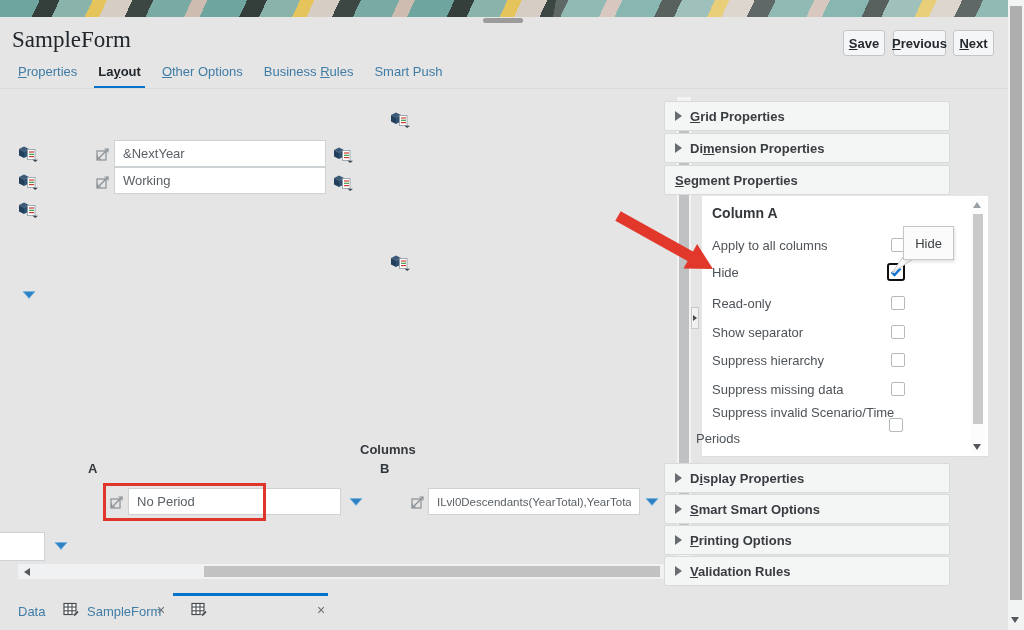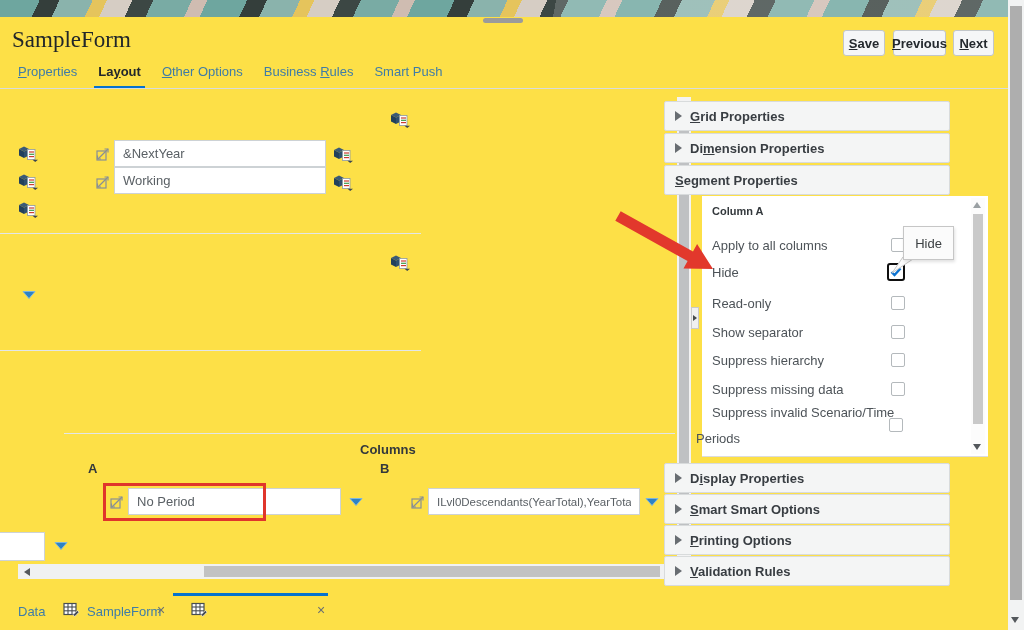--- a/index.html
+++ b/index.html
@@ -1,17 +1,17 @@
 <!DOCTYPE html>
 <html><head>
 <meta charset="utf-8">
 <style>
   html,body{margin:0;padding:0;}
   body{font-family:"Liberation Sans",sans-serif;background:#fff;}
-  #app{position:relative;width:1024px;height:630px;background:#fde047;overflow:hidden;}
+  #app{position:relative;width:1024px;height:630px;background:#e5e5e5;overflow:hidden;}
   .abs{position:absolute;}
 
   
   .banner{left:0;top:0;width:1008px;height:17px;
     background:
       linear-gradient(100deg, rgba(255,255,255,0) 0 55%, rgba(255,255,255,.18) 55% 100%),
       repeating-linear-gradient(115deg,#6ea69f 0 36px,#343e3b 36px 54px,#8ab3ac 54px 84px,#e5c45c 84px 97px,#d6cdc4 97px 120px,#3c4744 120px 139px,#79aba4 139px 174px,#cfbcb1 174px 188px);}
   .pill{left:483px;top:18px;width:40px;height:5px;background:#9b9b9b;border-radius:3px;}
 
   .title{left:12px;top:27px;font-family:"Liberation Serif",serif;font-size:23px;color:#21262a;}
@@ -29,21 +29,21 @@
     padding:0 8px;font-family:"Liberation Sans",sans-serif;outline:none;}
   .divider{background:#e2e6e8;height:1px;}
 
   .blbl{font-size:13px;font-weight:bold;color:#33383c;}
 
   
   .sect{left:664px;width:286px;height:30px;background:#f4f5f5;border:1px solid #d8dbdc;border-radius:2px;
     box-sizing:border-box;display:flex;align-items:center;padding:0 10px;gap:8px;font-size:13px;font-weight:bold;color:#383d42;cursor:pointer;}
   .tri-r{width:0;height:0;border-left:7px solid #686d72;border-top:5px solid transparent;border-bottom:5px solid transparent;flex:none;}
   .segwrap{left:702px;top:196px;width:286px;height:261px;background:#fff;border-bottom:1px solid #dcdcdc;box-sizing:border-box;overflow:visible;}
-  .seg-title{position:absolute;left:10px;top:9px;font-size:11px;font-weight:bold;color:#33383c;}
+  .seg-title{position:absolute;left:10px;top:9px;font-size:14px;font-weight:bold;color:#33383c;}
   .crow{position:absolute;left:10px;width:193px;display:flex;align-items:center;justify-content:space-between;height:28px;}
   .clabel{font-size:13px;color:#4d5358;}
   .cb{width:14px;height:14px;border:1px solid #b4b9bc;border-radius:2px;background:#fff;box-sizing:border-box;flex:none;cursor:pointer;}
   .cb-checked{width:18px;height:18px;border:2px solid #0f0f0f;border-radius:3px;background:#fff;box-sizing:border-box;
     display:flex;align-items:center;justify-content:center;flex:none;cursor:pointer;}
   .crow-last{position:absolute;left:-6px;top:204px;width:224px;font-size:13px;color:#4d5358;line-height:26px;text-indent:16px;}
 
   
   .sb-track-v{background:#f3f3f3;}
   .sb-thumb{background:#bfc1c3;}

